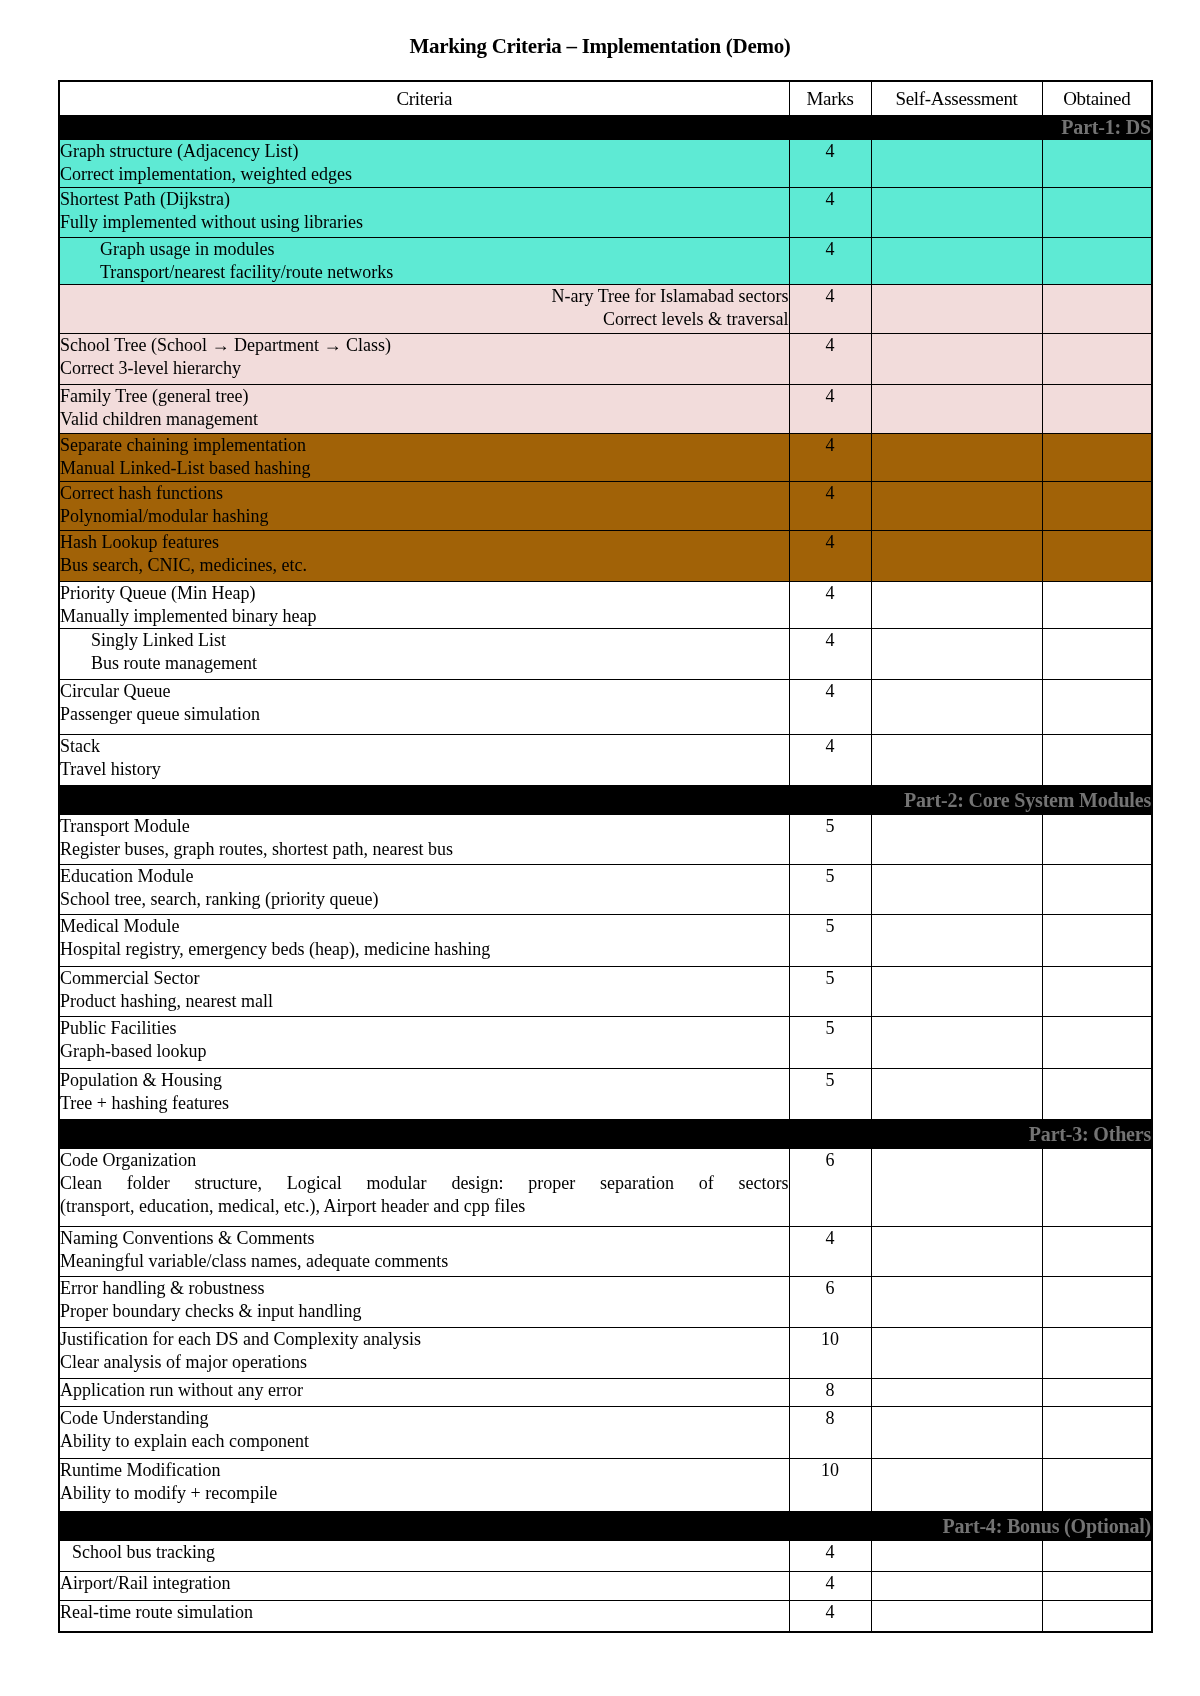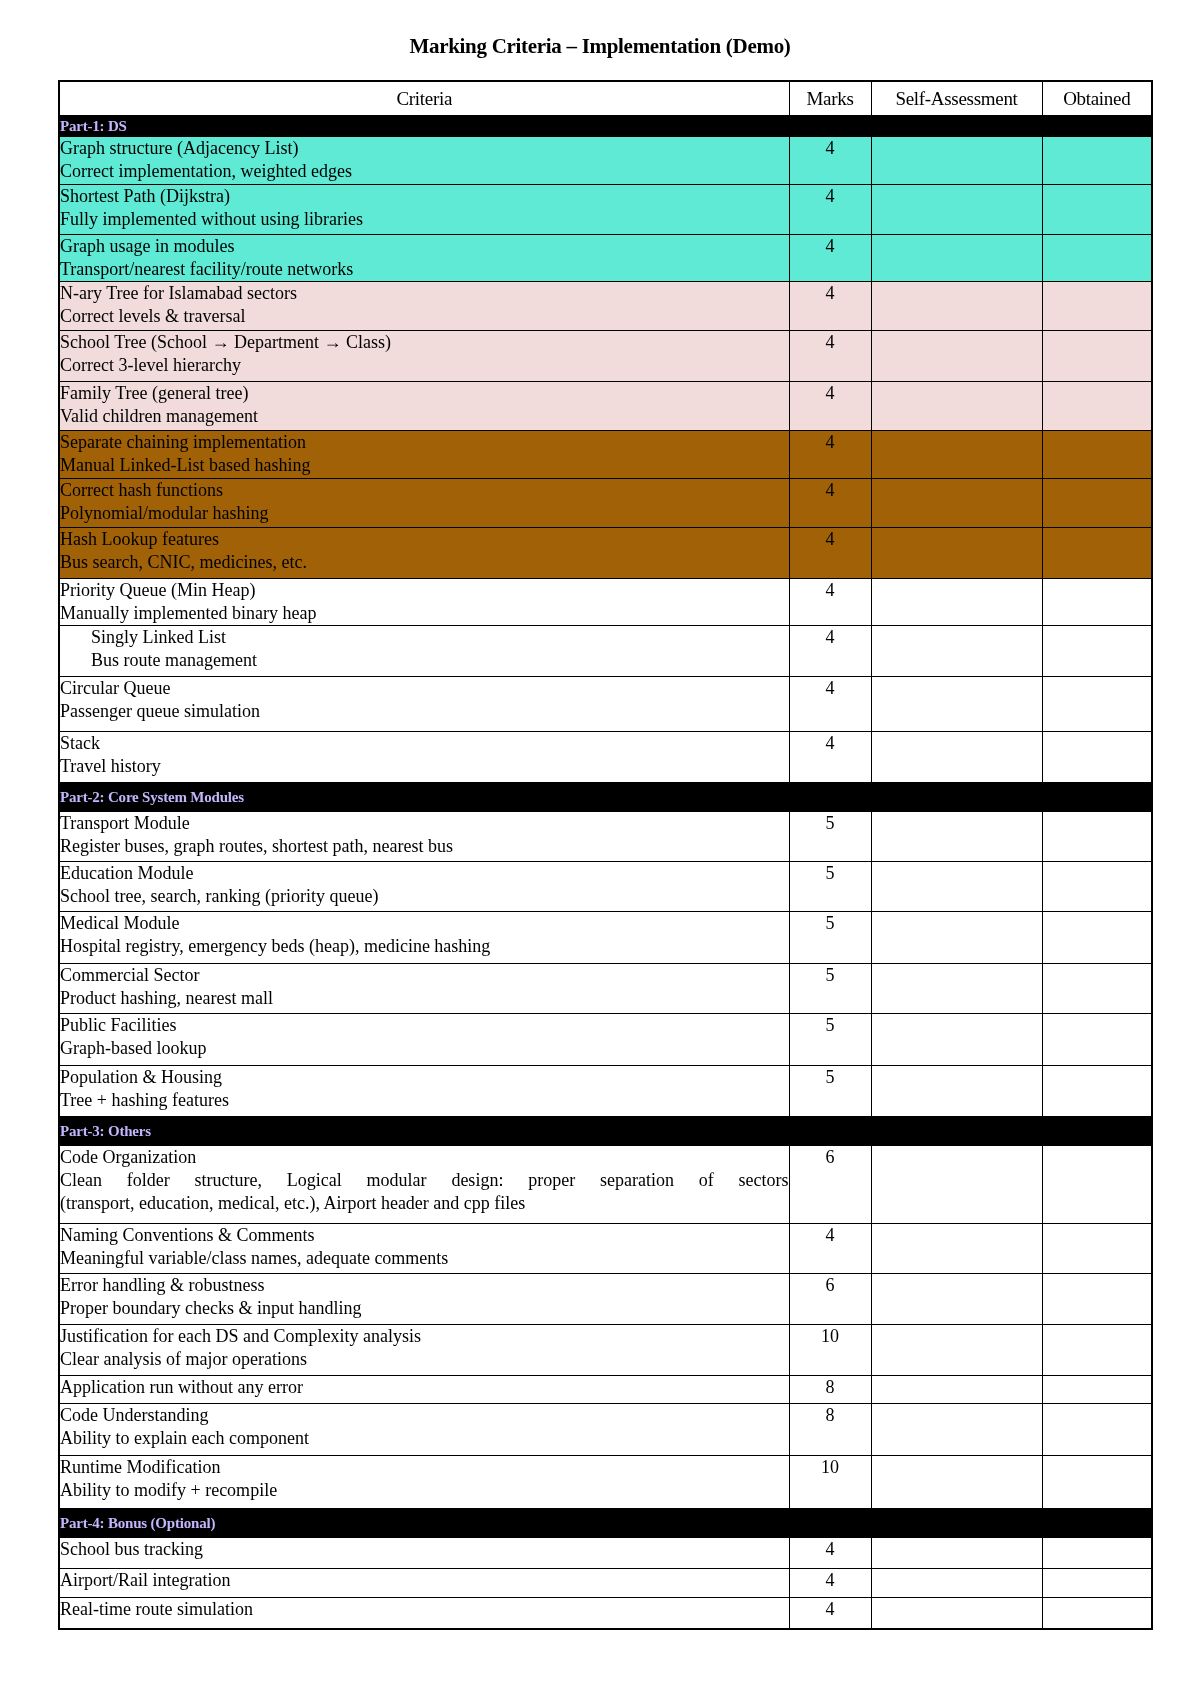--- a/index.html
+++ b/index.html
@@ -21,22 +21,22 @@
   table.rubric col.c-self { width: 171px; }
   table.rubric col.c-obt { width: 110px; }
   table.rubric th, table.rubric td {
     border: 1.6px solid #000; padding: 0; vertical-align: top;
   }
   table.rubric th {
     font-weight: normal; font-size: 19px; height: 33px; vertical-align: middle;
     text-align: center; letter-spacing: -0.3px;
   }
   tr.part td {
-    background: #000; color: #c4b5fd; font-weight: bold; font-size: 15px;
-    text-align: left; vertical-align: middle; letter-spacing: -0.2px;
+    background: #000; color: #737373; font-weight: bold; font-size: 20px;
+    text-align: right; vertical-align: middle; letter-spacing: -0.2px;
   }
   td.crit { padding: 0 10px; font-size: 18px; line-height: 23px; }
   td.crit .line { display: block; white-space: nowrap; }
   td.crit .line.justify { white-space: normal; text-align: justify; text-align-last: justify; }
   td.marks { text-align: center; font-size: 18px; line-height: 23px; padding-top: 0; }
   tr.bg-gray td { background: #5eead4; }
   tr.bg-pink td { background: #f2dcdb; }
   tr.bg-green td { background: #a16207; }
   tr.bg-white td { background: #ffffff; }
   td.single { vertical-align: middle; }
@@ -77,30 +77,30 @@
       <tr class="bg-gray">
         <td class="crit" style="height: 49px;">
           <span class="line">Shortest Path (Dijkstra)</span>
           <span class="line">Fully implemented without using libraries</span>
         </td>
         <td class="marks">4</td>
         <td></td>
         <td></td>
       </tr>
       <tr class="bg-gray">
-        <td class="crit" style="height: 46px;">
+        <td class="crit" style="height: 46px; padding-left: 40px;">
           <span class="line">Graph usage in modules</span>
           <span class="line">Transport/nearest facility/route networks</span>
         </td>
         <td class="marks">4</td>
         <td></td>
         <td></td>
       </tr>
       <tr class="bg-pink">
-        <td class="crit" style="height: 48px;">
+        <td class="crit" style="height: 48px; text-align: right;">
           <span class="line">N-ary Tree for Islamabad sectors</span>
           <span class="line">Correct levels &amp; traversal</span>
         </td>
         <td class="marks">4</td>
         <td></td>
         <td></td>
       </tr>
       <tr class="bg-pink">
         <td class="crit" style="height: 50px;">
           <span class="line">School Tree (School → Department → Class)</span>
@@ -302,21 +302,21 @@
           <span class="line">Ability to modify + recompile</span>
         </td>
         <td class="marks">10</td>
         <td></td>
         <td></td>
       </tr>
       <tr class="part">
         <td colspan="4" style="height: 28px;">Part-4: Bonus (Optional)</td>
       </tr>
       <tr class="bg-white">
-        <td class="crit single" style="height: 30px;">
+        <td class="crit single" style="height: 30px; padding-left: 12px;">
           <span class="line">School bus tracking</span>
         </td>
         <td class="marks single">4</td>
         <td></td>
         <td></td>
       </tr>
       <tr class="bg-white">
         <td class="crit single" style="height: 28px;">
           <span class="line">Airport/Rail integration</span>
         </td>

